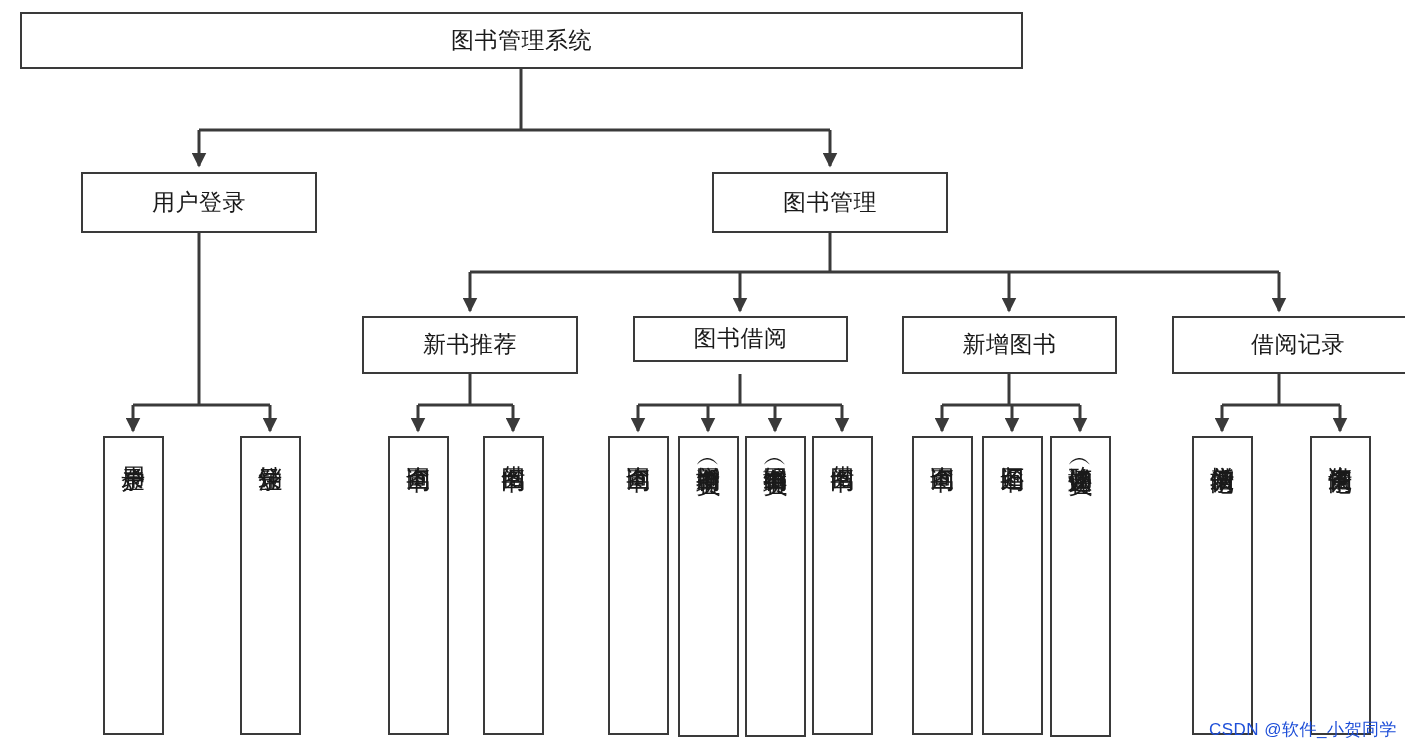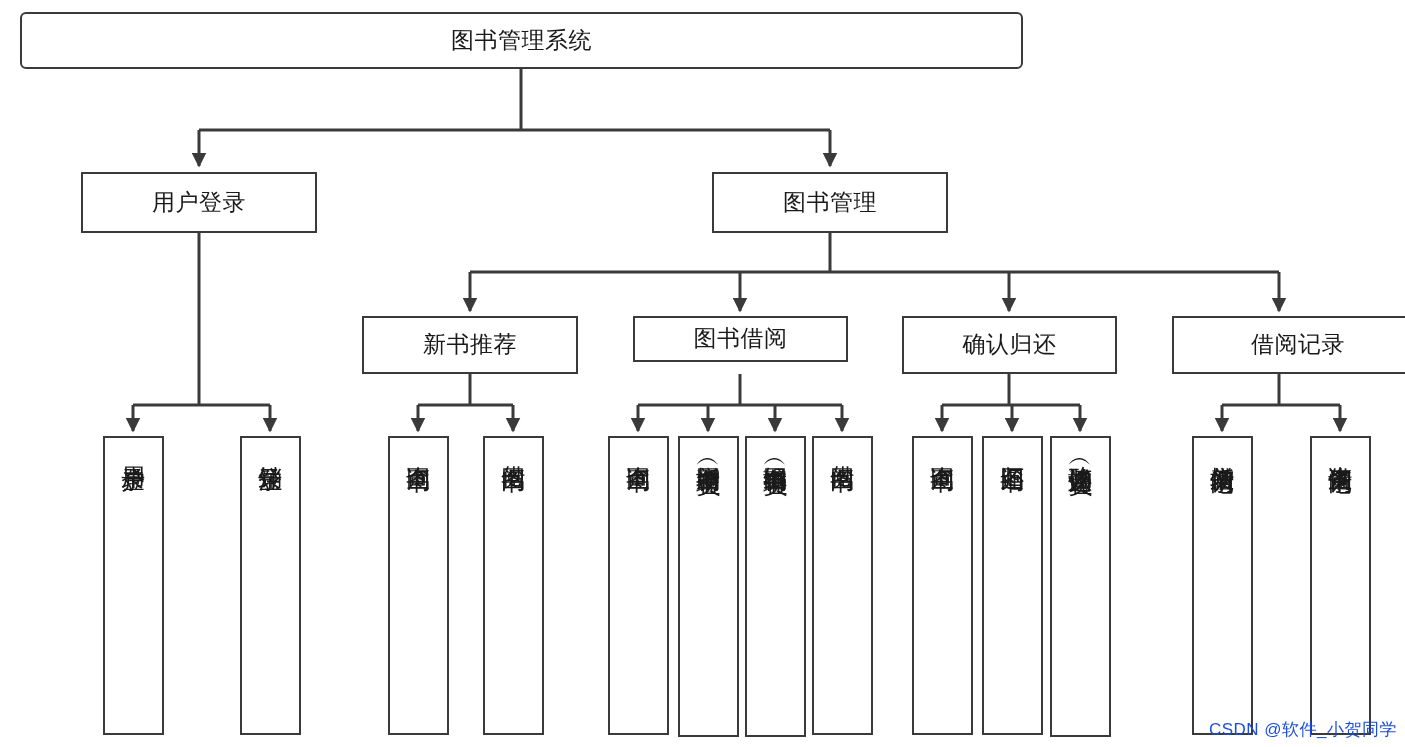--- a/index.html
+++ b/index.html
@@ -119,39 +119,39 @@
       <path d="M 1012 405 L 1012 431" marker-end="url(#arrow)"></path>
       <path d="M 1080 405 L 1080 431" marker-end="url(#arrow)"></path>
 
       <path d="M 1279 374 L 1279 405"></path>
       <path d="M 1222 405 L 1340 405"></path>
       <path d="M 1222 405 L 1222 431" marker-end="url(#arrow)"></path>
       <path d="M 1340 405 L 1340 431" marker-end="url(#arrow)"></path>
     </g>
   </svg>
 
-  <div class="node h" style="left:20px; top:12px; width:1003px; height:57px;border-radius:6px;">
+  <div class="node h" style="left:20px; top:12px; width:1003px; height:57px;">
     <span class="lbl">图书管理系统</span>
   </div>
 
   <div class="node h" style="left:81px; top:172px; width:236px; height:61px;">
     <span class="lbl">用户登录</span>
   </div>
   <div class="node h" style="left:712px; top:172px; width:236px; height:61px;">
     <span class="lbl">图书管理</span>
   </div>
 
   <div class="node h" style="left:362px; top:316px; width:216px; height:58px;">
     <span class="lbl">新书推荐</span>
   </div>
   <div class="node h" style="left:633px; top:316px; width:215px; height:46px;">
     <span class="lbl">图书借阅</span>
   </div>
   <div class="node h" style="left:902px; top:316px; width:215px; height:58px;">
-    <span class="lbl">确认归还</span>
+    <span class="lbl">新增图书</span>
   </div>
   <div class="node h" style="left:1172px; top:316px; width:252px; height:58px;">
     <span class="lbl">借阅记录</span>
   </div>
 
   <div class="node v" style="left:103px; top:436px; width:61px; height:299px;">
     <span class="lbl">用户登录</span>
   </div>
   <div class="node v" style="left:240px; top:436px; width:61px; height:299px;">
     <span class="lbl">注销登录</span>

